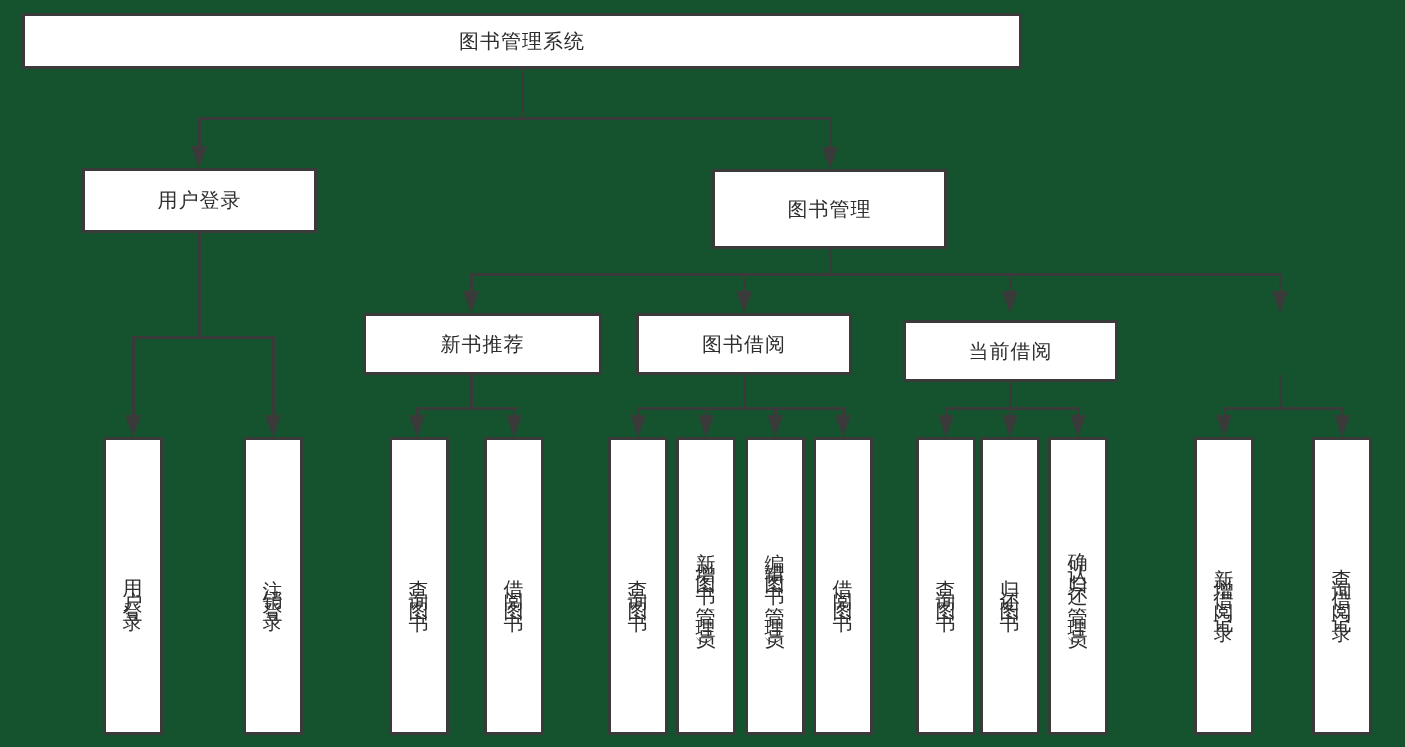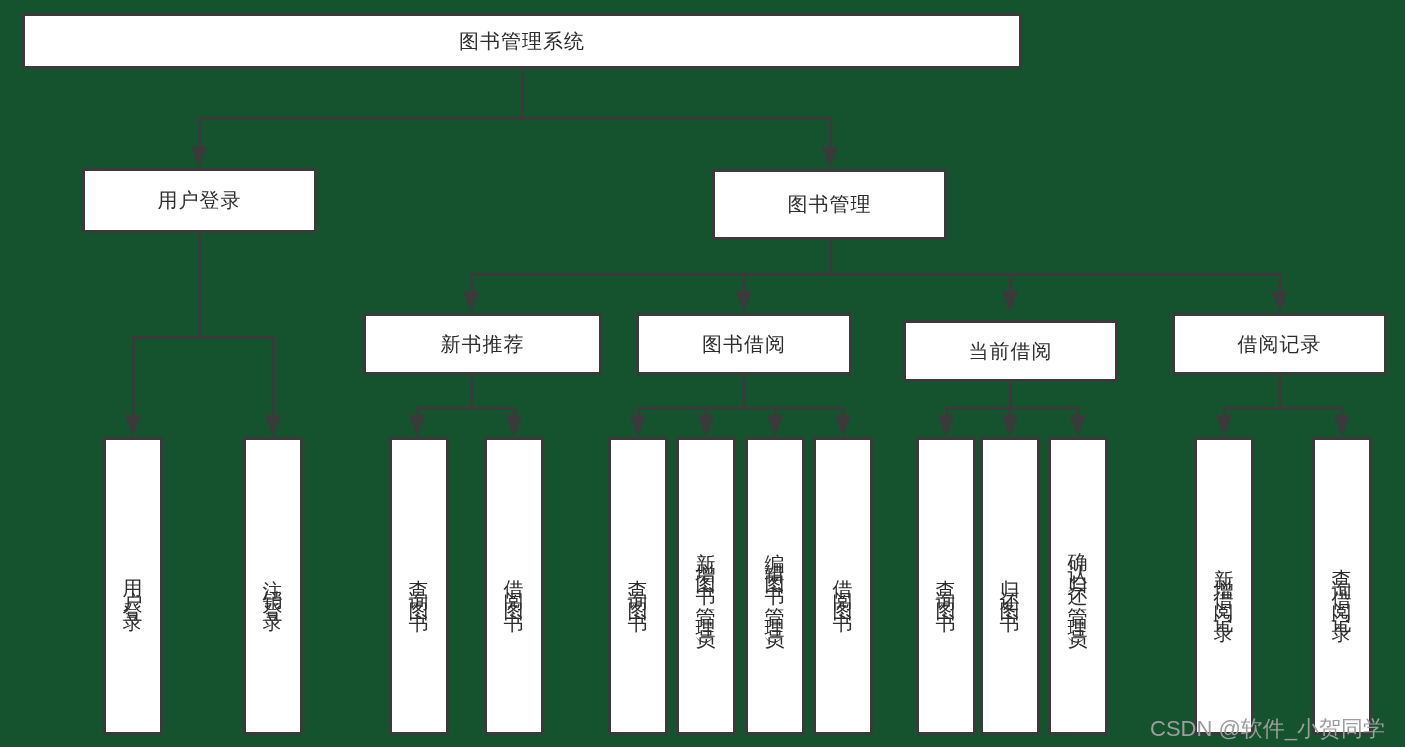--- a/index.html
+++ b/index.html
@@ -120,35 +120,32 @@
   <div class="vline" style="left:1340.5px;top:407px;height:8px"></div>
   <div class="arrow" style="left:1334px;top:415px"></div>
 
   <div class="box" style="left:22px;top:13px;width:1000px;height:56px">
     <span>图书管理系统</span>
   </div>
 
   <div class="box" style="left:82px;top:168px;width:235px;height:65px">
     <span>用户登录</span>
   </div>
-  <div class="box" style="left:712px;top:169px;width:235px;height:71px">
+  <div class="box" style="left:712px;top:169px;width:235px;height:80px">
     <span>图书管理</span>
   </div>
 
   <div class="box" style="left:363px;top:313px;width:239px;height:62px">
     <span>新书推荐</span>
   </div>
   <div class="box" style="left:636px;top:313px;width:216px;height:62px">
     <span>图书借阅</span>
   </div>
   <div class="box" style="left:903px;top:320px;width:215px;height:62px">
     <span>当前借阅</span>
-  </div>
-  <div class="box" style="left:1172px;top:313px;width:215px;height:62px">
-    <span>借阅记录</span>
   </div>
 
   <div class="box vbox" style="left:103px;top:437px;width:60px;height:298px">
     <span>用户登录</span>
   </div>
   <div class="box vbox" style="left:243px;top:437px;width:60px;height:298px">
     <span>注销登录</span>
   </div>
 
   <div class="box vbox" style="left:389px;top:437px;width:60px;height:298px">
@@ -181,15 +178,14 @@
     <span>确认归还（管理员）</span>
   </div>
 
   <div class="box vbox" style="left:1194px;top:437px;width:60px;height:298px">
     <span>新增借阅记录</span>
   </div>
   <div class="box vbox" style="left:1312px;top:437px;width:60px;height:298px">
     <span>查询借阅记录</span>
   </div>
 
-  <div class="watermark">CSDN @软件_小贺同学</div>
 
 </div>
 
 </body></html>

